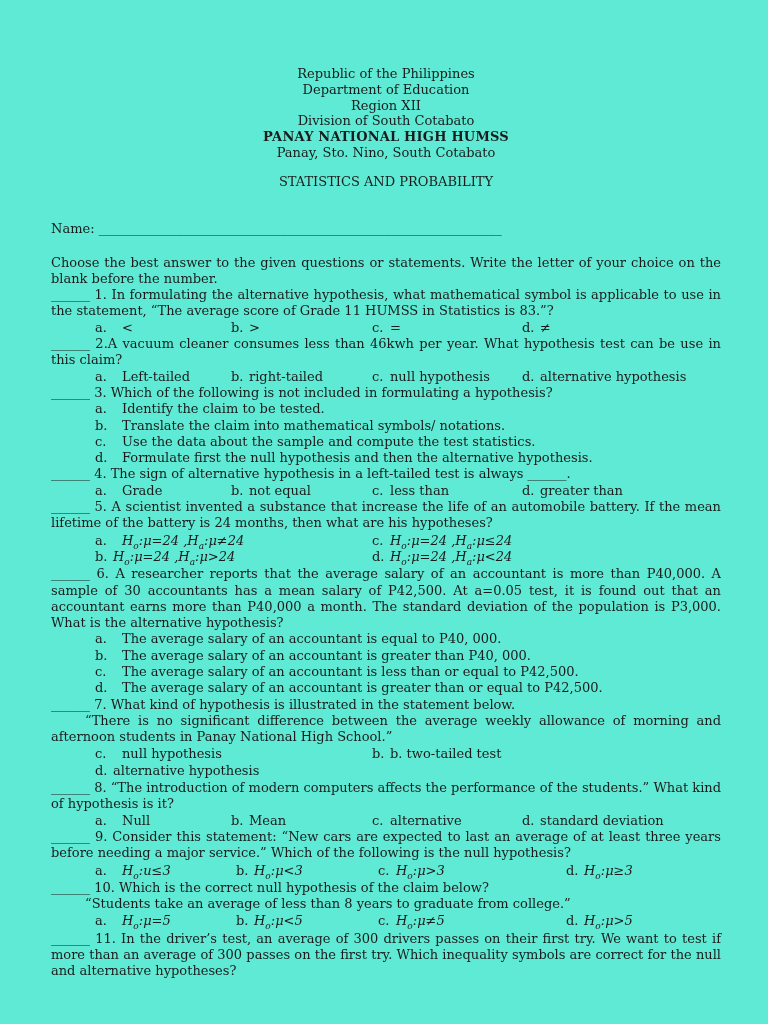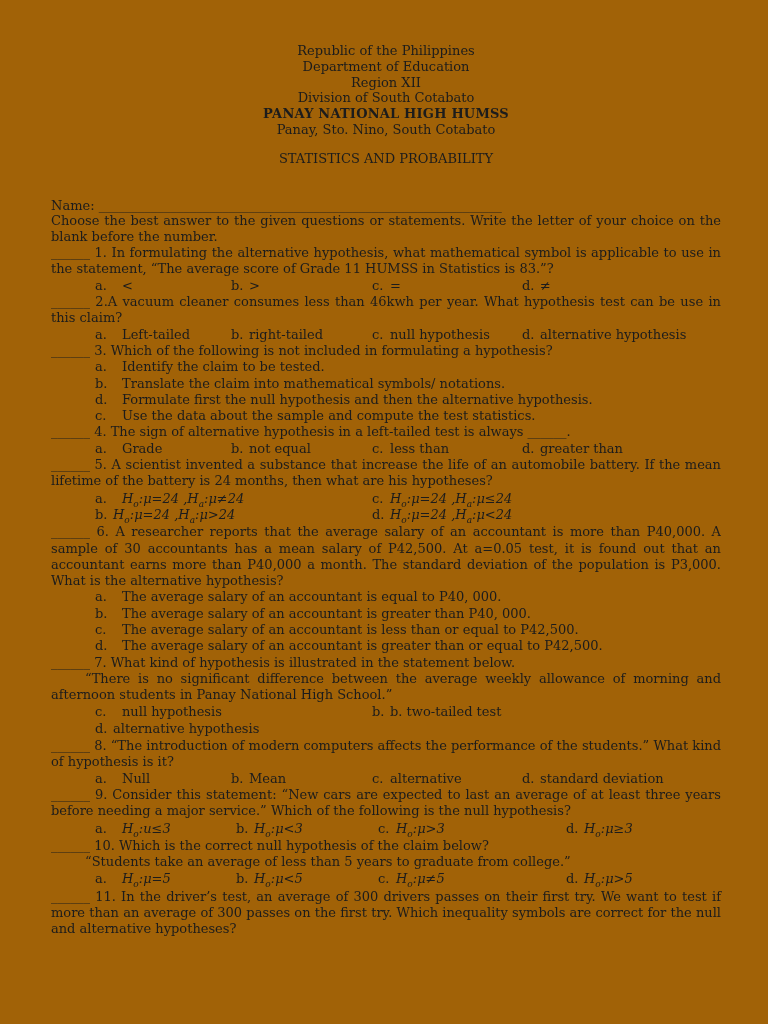--- a/index.html
+++ b/index.html
@@ -3,32 +3,32 @@
 <meta charset="utf-8">
 <style>
   * { margin:0; padding:0; box-sizing:border-box; }
   html, body { background:#ffffff; }
   body {
     width:768px; height:1024px; overflow:hidden;
     font-family:"DejaVu Serif", serif;
     font-size:13px; color:#1c1c1c;
     -webkit-font-smoothing:antialiased;
   }
-  .page { width:768px; height:1024px; padding:43px 47px 0 51px; background:#a16207; }
+  .page { width:768px; height:1024px; padding:66px 47px 0 51px; background:#5eead4; }
 
   
   .hdr { text-align:center; line-height:15.8px; }
   .hdr-school { font-weight:bold; letter-spacing:.2px; }
   .subject { text-align:center; margin-top:13px; }
 
   
   .nameline { margin-top:31px; white-space:nowrap; overflow:hidden; }
 
   
-  .bodytext { }
+  .bodytext { margin-top:19px; }
   p.q, p.intro { text-align:justify; line-height:16.3px; }
   p.quote { text-align:justify; line-height:16.3px; text-indent:34px; }
 
   
   .opts { margin-left:44px; line-height:16.3px; }
   .row4  { display:grid; grid-template-columns:136px 141px 150px auto; }
   .row4w { display:grid; grid-template-columns:141px 142px 188px auto; padding:1px 0; }
   .row2  { display:grid; grid-template-columns:277px auto; padding:1px 0; }
   .stack .opt { display:block; }
   .lbl { display:inline-block; min-width:18px; }
@@ -70,22 +70,22 @@
       <span class="opt"><span class="lbl">a.</span><span>Left-tailed</span></span>
       <span class="opt"><span class="lbl">b.</span><span>right-tailed</span></span>
       <span class="opt"><span class="lbl">c.</span><span>null hypothesis</span></span>
       <span class="opt"><span class="lbl">d.</span><span>alternative hypothesis</span></span>
     </div>
 
     <p class="q">______ 3. Which of the following is not included in formulating a hypothesis?</p>
     <div class="opts stack">
       <span class="opt"><span class="lbl">a.</span><span>Identify the claim to be tested.</span></span>
       <span class="opt"><span class="lbl">b.</span><span>Translate the claim into mathematical symbols/ notations.</span></span>
+      <span class="opt"><span class="lbl">c.</span><span>Use the data about the sample and compute the test statistics.</span></span>
       <span class="opt"><span class="lbl">d.</span><span>Formulate first the null hypothesis and then the alternative hypothesis.</span></span>
-      <span class="opt"><span class="lbl">c.</span><span>Use the data about the sample and compute the test statistics.</span></span>
     </div>
 
     <p class="q">______ 4. The sign of alternative hypothesis in a left-tailed test is always ______.</p>
     <div class="opts row4">
       <span class="opt"><span class="lbl">a.</span><span>Grade</span></span>
       <span class="opt"><span class="lbl">b.</span><span>not equal</span></span>
       <span class="opt"><span class="lbl">c.</span><span>less than</span></span>
       <span class="opt"><span class="lbl">d.</span><span>greater than</span></span>
     </div>
 
@@ -123,21 +123,21 @@
 
     <p class="q">______ 9. Consider this statement: “New cars are expected to last an average of at least three years before needing a major service.” Which of the following is the null hypothesis?</p>
     <div class="opts row4w">
       <span class="opt"><span class="lbl">a.</span><span class="math">H<sub>o</sub>:u≤3</span></span>
       <span class="opt"><span class="lbl">b.</span><span class="math">H<sub>o</sub>:μ&lt;3</span></span>
       <span class="opt"><span class="lbl">c.</span><span class="math">H<sub>o</sub>:μ&gt;3</span></span>
       <span class="opt"><span class="lbl">d.</span><span class="math">H<sub>o</sub>:μ≥3</span></span>
     </div>
 
     <p class="q">______ 10. Which is the correct null hypothesis of the claim below?</p>
-    <p class="quote">“Students take an average of less than 5 years to graduate from college.”</p>
+    <p class="quote">“Students take an average of less than 8 years to graduate from college.”</p>
     <div class="opts row4w">
       <span class="opt"><span class="lbl">a.</span><span class="math">H<sub>o</sub>:μ=5</span></span>
       <span class="opt"><span class="lbl">b.</span><span class="math">H<sub>o</sub>:μ&lt;5</span></span>
       <span class="opt"><span class="lbl">c.</span><span class="math">H<sub>o</sub>:μ≠5</span></span>
       <span class="opt"><span class="lbl">d.</span><span class="math">H<sub>o</sub>:μ&gt;5</span></span>
     </div>
 
     <p class="q">______ 11. In the driver’s test, an average of 300 drivers passes on their first try. We want to test if more than an average of 300 passes on the first try. Which inequality symbols are correct for the null and alternative hypotheses?</p>
 
   </div>

